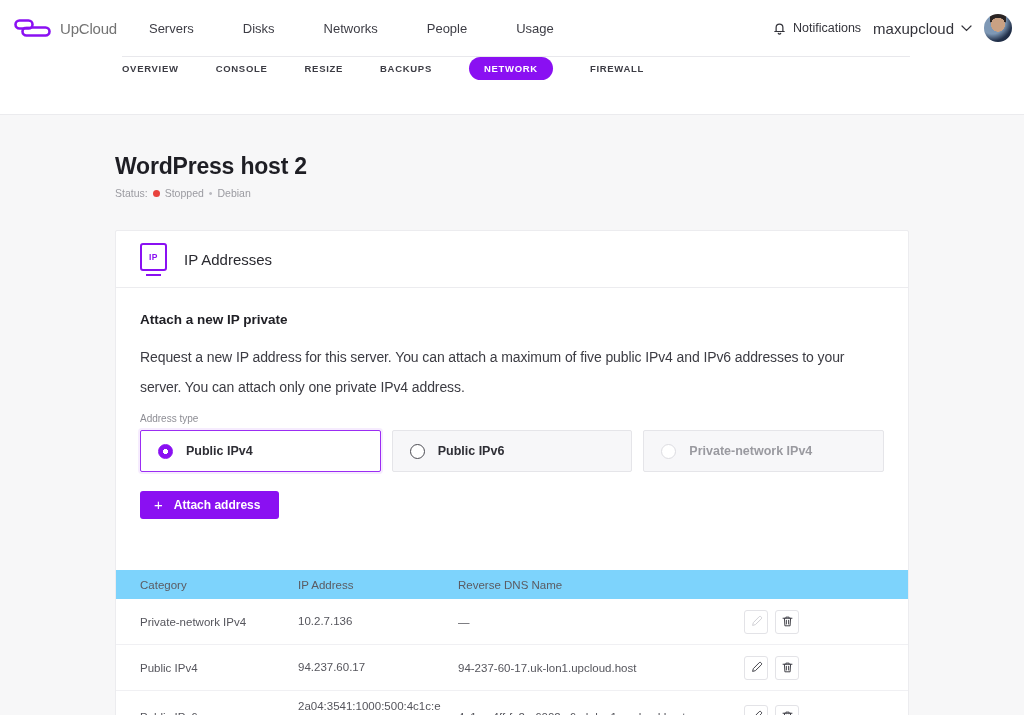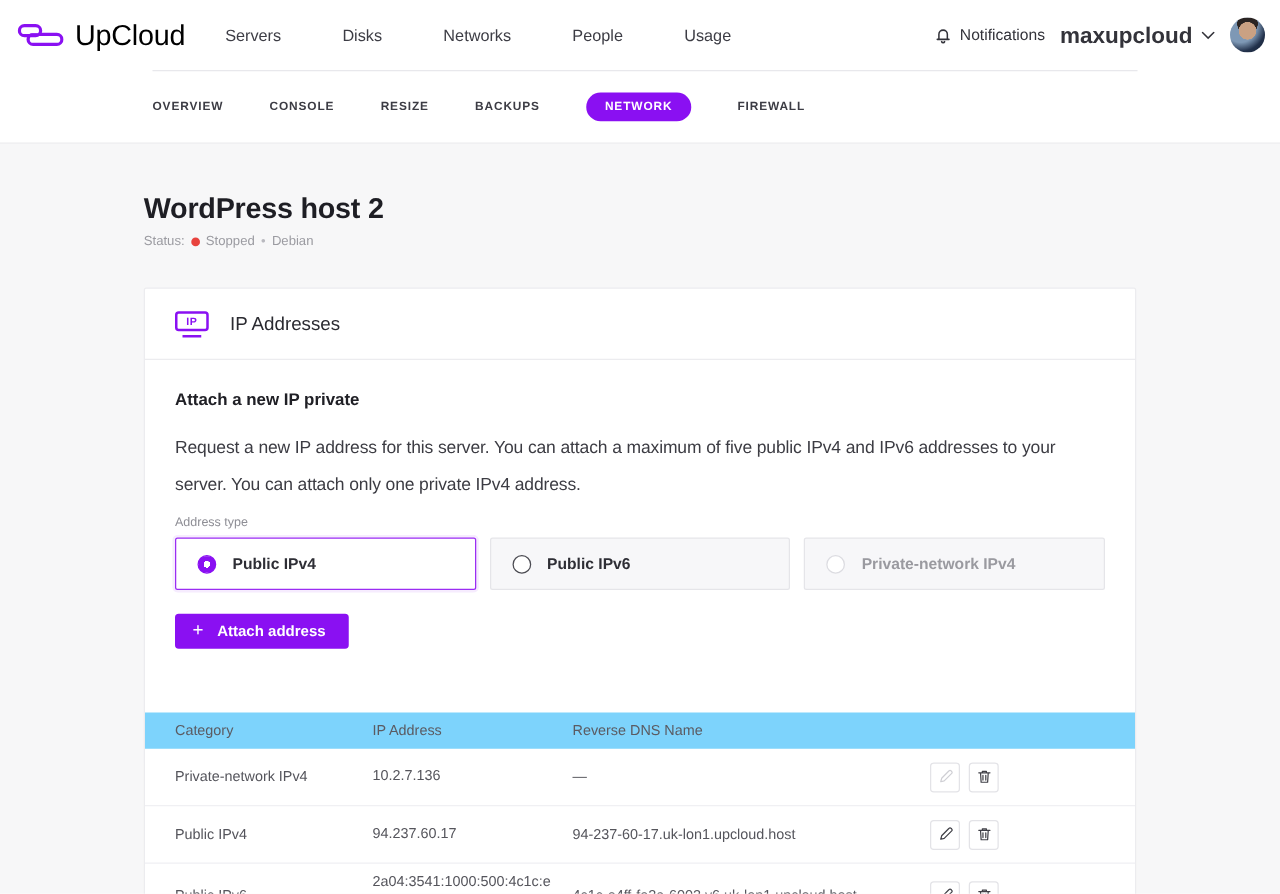--- a/index.html
+++ b/index.html
@@ -10,40 +10,40 @@
     color:#2c2c33;
     overflow:hidden;
   }
   
   .topnav {
     height:56px; background:#fff;
     display:flex; align-items:center;
     padding:0 12px 0 14px;
   }
   .logo { display:flex; align-items:center; gap:9px; cursor:pointer; }
-  .logo-text { font-size:23px; color:#000000; letter-spacing:-0.2px; }
+  .logo-text { font-size:15px; color:#737373; letter-spacing:-0.2px; }
   .mainnav { display:flex; gap:49px; margin-left:32px; }
   .mainnav a { font-size:13px; color:#3d3d45; text-decoration:none; cursor:pointer; }
   .topnav-right { margin-left:auto; display:flex; align-items:center; gap:12px; }
   .notif { display:flex; align-items:center; gap:6px; font-size:12.5px; color:#33333a; cursor:pointer; }
-  .usermenu { display:flex; align-items:center; gap:7px; font-size:18px; color:#33333a; cursor:pointer;font-weight:bold; }
+  .usermenu { display:flex; align-items:center; gap:7px; font-size:15px; color:#33333a; cursor:pointer; }
   .avatar {
     width:28px; height:28px; border-radius:50%;
     background:
       radial-gradient(circle at 50% 38%, #caa183 0 31%, rgba(0,0,0,0) 32%),
       radial-gradient(circle at 50% 18%, #2a2423 0 30%, rgba(0,0,0,0) 31%),
       radial-gradient(circle at 30% 25%, #7e98b5 0 45%, #22314b 70%, #131d30 100%);
     cursor:pointer;
   }
   
   .subnav { height:59px; background:#fff; border-bottom:1px solid #ebebee; }
   .subnav-inner {
     margin:0 114px 0 122px; height:100%;
     border-top:1px solid #e8e8ec;
-    display:flex; align-items:center; gap:37px;
+    display:flex; align-items:flex-start; gap:37px;
   }
   .tab {
     font-size:9.5px; font-weight:bold; letter-spacing:0.7px;
     color:#3c3c44; text-decoration:none; cursor:pointer; padding:6px 0;
   }
   .tab.active {
     background:var(--accent); color:#fff;
     border-radius:999px; padding:6px 15px;
   }
   
@@ -57,21 +57,21 @@
   .card {
     width:794px; margin-top:31px; background:#fff;
     border:1px solid var(--border); border-radius:2px;
   }
   .card-header {
     height:57px; display:flex; align-items:center; gap:17px;
     padding:0 24px; border-bottom:1px solid var(--border);
   }
   .ip-icon { display:flex; flex-direction:column; align-items:center; gap:3px; }
   .ip-box {
-    width:27px; height:16px; border:2px solid var(--accent); border-radius:3px;
+    width:27px; height:28px; border:2px solid var(--accent); border-radius:3px;
     color:var(--accent); font-size:8.5px; font-weight:bold;
     display:flex; align-items:center; justify-content:center; letter-spacing:0.5px;
   }
   .ip-stand { width:15px; height:2px; background:var(--accent); }
   .card-title { font-size:15px; font-weight:normal; color:#2a2a30; }
   .card-body { padding:24px 24px 26px; }
   .card-body h3 { font-size:13.5px; font-weight:bold; color:#202026; margin-bottom:15px; }
   .card-body p {
     font-size:14px; color:#3c3c43; line-height:30px; letter-spacing:-0.1px;
     margin-bottom:11px;

